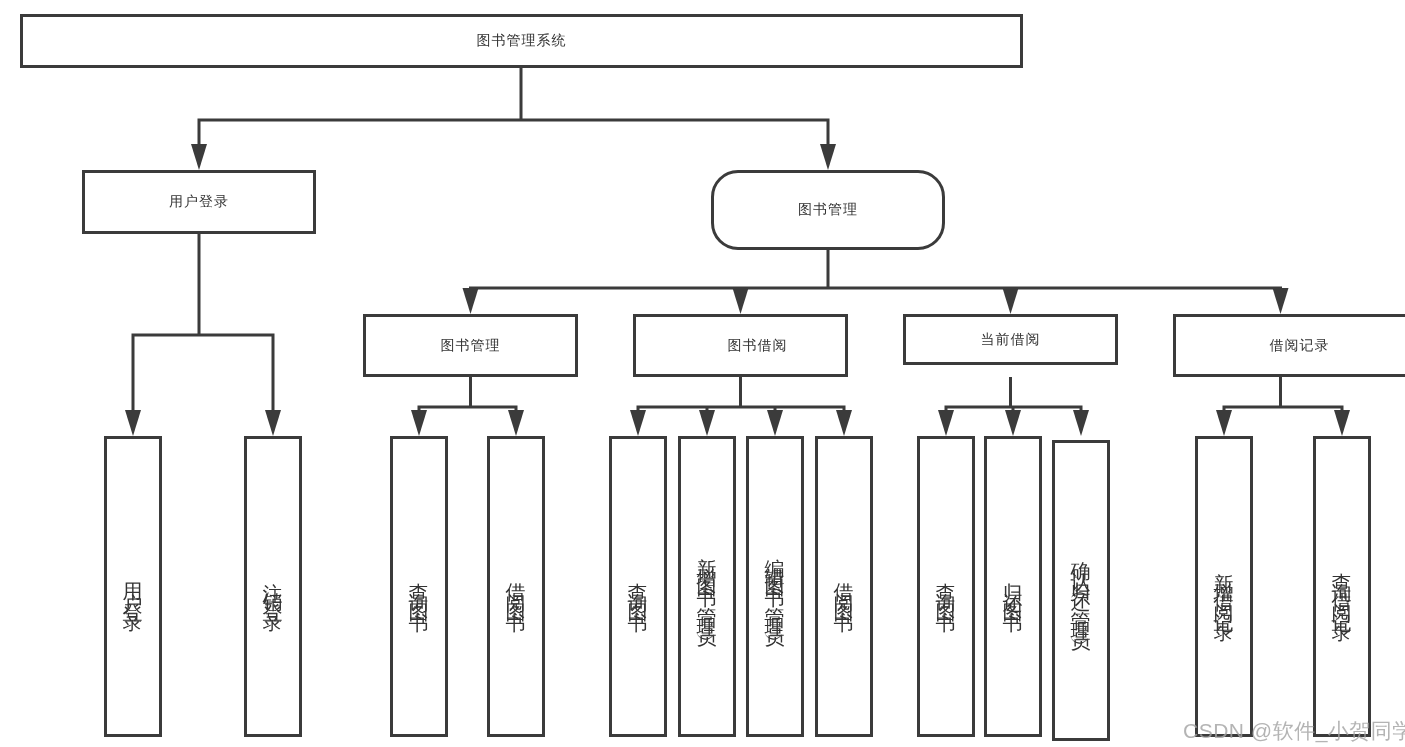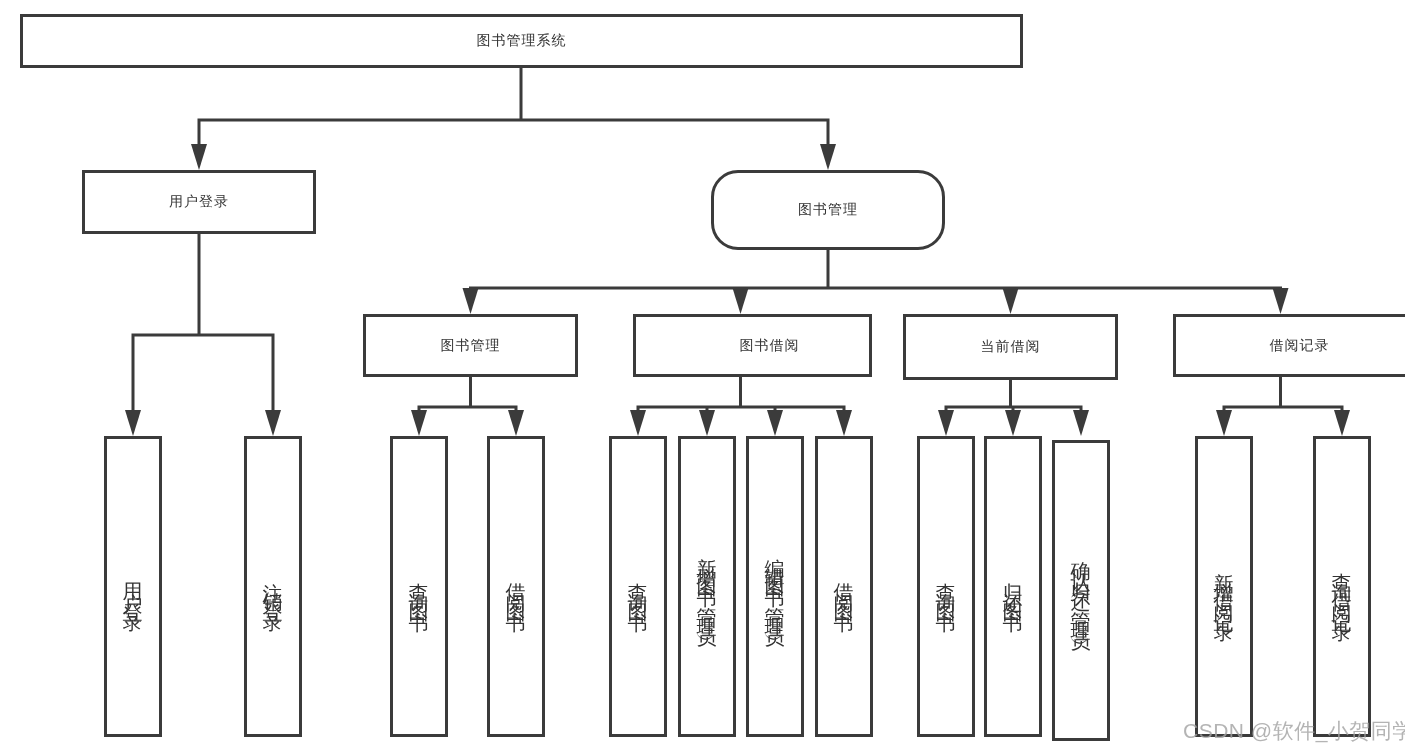--- a/index.html
+++ b/index.html
@@ -121,24 +121,24 @@
   <div class="box" style="left:82px; top:170px; width:234px; height:64px;">
     <span class="hlabel">用户登录</span>
   </div>
   <div class="box" style="left:711px; top:170px; width:234px; height:80px;border-radius:27px;">
     <span class="hlabel">图书管理</span>
   </div>
 
   <div class="box" style="left:363px; top:314px; width:215px; height:63px;">
     <span class="hlabel">图书管理</span>
   </div>
-  <div class="box" style="left:633px; top:314px; width:239px; height:63px;padding-left:34px;">
+  <div class="box" style="left:633px; top:314px; width:215px; height:63px;padding-left:34px;">
     <span class="hlabel">图书借阅</span>
   </div>
-  <div class="box" style="left:903px; top:314px; width:215px; height:66px;">
+  <div class="box" style="left:903px; top:314px; width:215px; height:51px;">
     <span class="hlabel">当前借阅</span>
   </div>
   <div class="box" style="left:1173px; top:314px; width:253px; height:63px;">
     <span class="hlabel">借阅记录</span>
   </div>
 
   <div class="box" style="left:104px; top:436px; width:58px; height:301px;">
     <span class="vlabel">用户登录</span>
   </div>
   <div class="box" style="left:244px; top:436px; width:58px; height:301px;">

